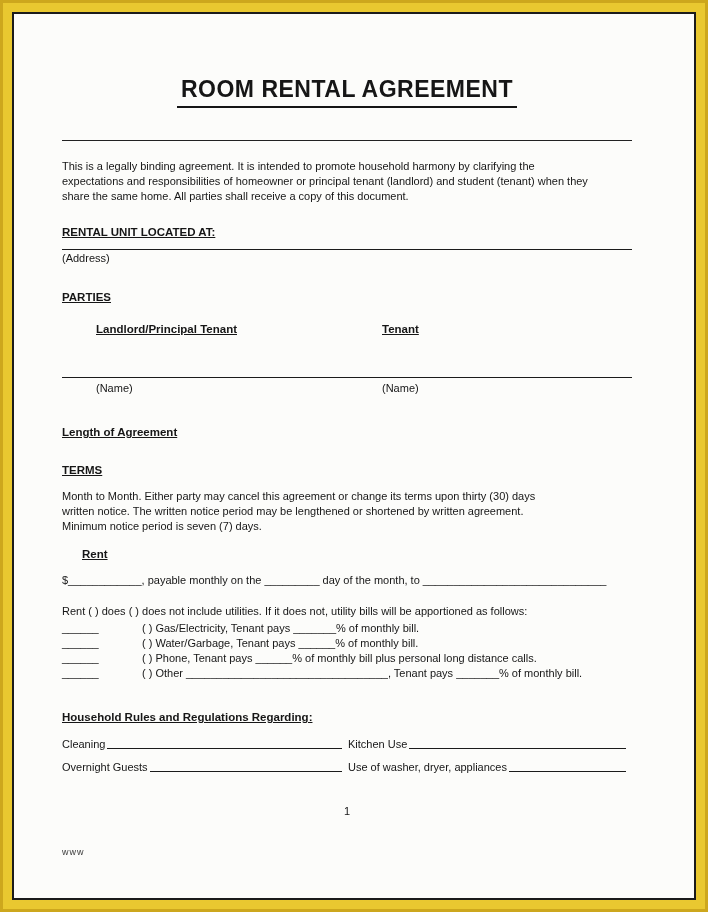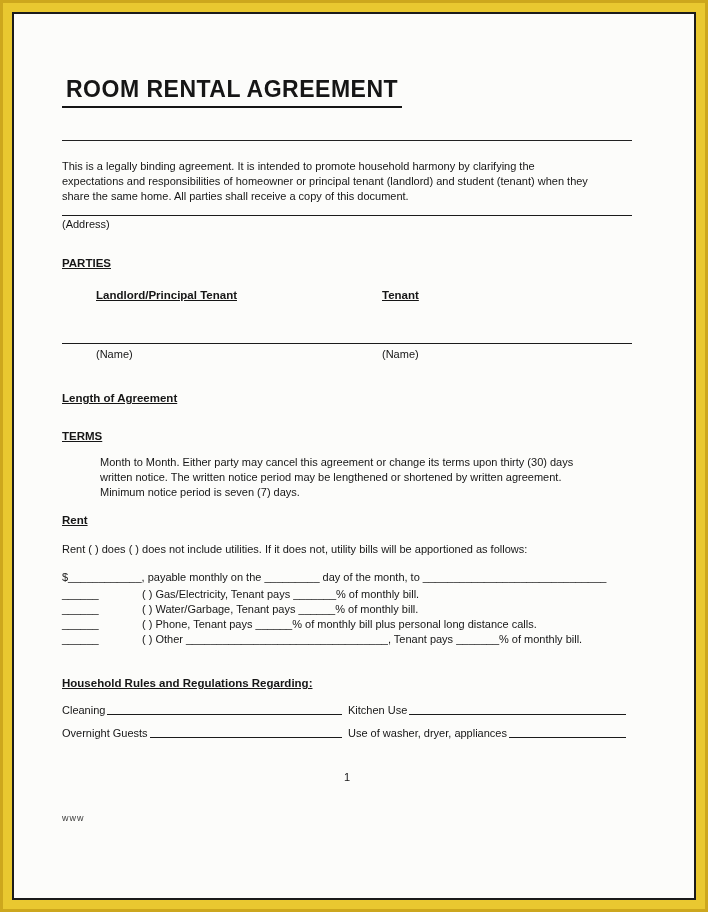--- a/index.html
+++ b/index.html
@@ -26,20 +26,21 @@
     background: #fcfcfa;
     border: 2px solid #1b1b1b;
     overflow: hidden;
   }
   .content {
     box-sizing: border-box;
     padding: 62px 62px 0 48px;
   }
   h1.title {
     margin: 0;
+    text-align: center;
     font-size: 23px;
     font-weight: bold;
     letter-spacing: 0.5px;
   }
   h1.title span {
     display: inline-block;
     border-bottom: 2px solid #151515;
     padding: 0 4px 3px 4px;
   }
   .intro-topline {
@@ -67,21 +68,21 @@
     height: 0;
   }
   .caption {
     font-size: 11px;
     line-height: 14px;
     margin-top: 1px;
   }
   .cols { display: flex; padding-left: 34px; }
   .col-l { flex: 0 0 286px; }
   .col-r { flex: 1; }
-  .indent { margin-left: 38px; }
+  .indent { }
   .util-row { display: flex; }
   .util-blank {
     flex: 0 0 80px;
     font-size: 11px;
     line-height: 15px;
   }
   .hh-row { display: flex; margin-top: 8px; }
   .hh-cell { display: flex; align-items: flex-end; }
   .hh-cell .lbl {
     font-size: 11px;
@@ -118,20 +119,21 @@
       </h1>
 
       <div class="intro-topline"></div>
 
       <div class="para">
         <p class="bodyline">This is a legally binding agreement.  It is intended to promote household harmony by clarifying the</p>
         <p class="bodyline">expectations and responsibilities of homeowner or principal tenant (landlord) and student (tenant) when they</p>
         <p class="bodyline">share the same home.  All parties shall receive a copy of this document.</p>
       </div>
 
+      <p class="h" style="margin-top:22px;">RENTAL UNIT LOCATED AT:</p>
       <div class="blank-rule" style="margin-top:11px;"></div>
       <div class="caption">(Address)</div>
 
       <p class="h" style="margin-top:26px;">PARTIES</p>
 
       <div class="cols" style="margin-top:16px;">
         <div class="col-l"><span class="h">Landlord/Principal Tenant</span></div>
         <div class="col-r"><span class="h">Tenant</span></div>
       </div>
 
@@ -144,25 +146,25 @@
       <p class="h" style="margin-top:30px;">Length of Agreement</p>
 
       <p class="h" style="margin-top:26px;">TERMS</p>
 
       <div class="para indent" style="margin-top:13px;">
         <p class="bodyline">Month to Month.  Either party may cancel this agreement or change its terms upon thirty (30) days</p>
         <p class="bodyline">written notice.  The written notice period may be lengthened or shortened by written agreement.</p>
         <p class="bodyline">Minimum notice period is seven (7) days.</p>
       </div>
 
-      <p class="h" style="margin-top:14px;">Rent</p>
+      <p class="h" style="margin-top:14px;margin-left:20px;">Rent</p>
+
+      <p class="bodyline" style="margin-top:13px;">$____________, payable monthly on the _________ day of the month, to ______________________________</p>
 
       <p class="bodyline" style="margin-top:16px;">Rent (  ) does (  ) does not include utilities.  If it does not, utility bills will be apportioned as follows:</p>
-
-      <p class="bodyline" style="margin-top:13px;">$____________, payable monthly on the _________ day of the month, to ______________________________</p>
 
       <div style="margin-top:2px;">
         <div class="util-row">
           <span class="util-blank">______</span>
           <span class="bodyline">(  ) Gas/Electricity, Tenant pays _______% of monthly bill.</span>
         </div>
         <div class="util-row">
           <span class="util-blank">______</span>
           <span class="bodyline">(  ) Water/Garbage, Tenant pays ______% of monthly bill.</span>
         </div>

